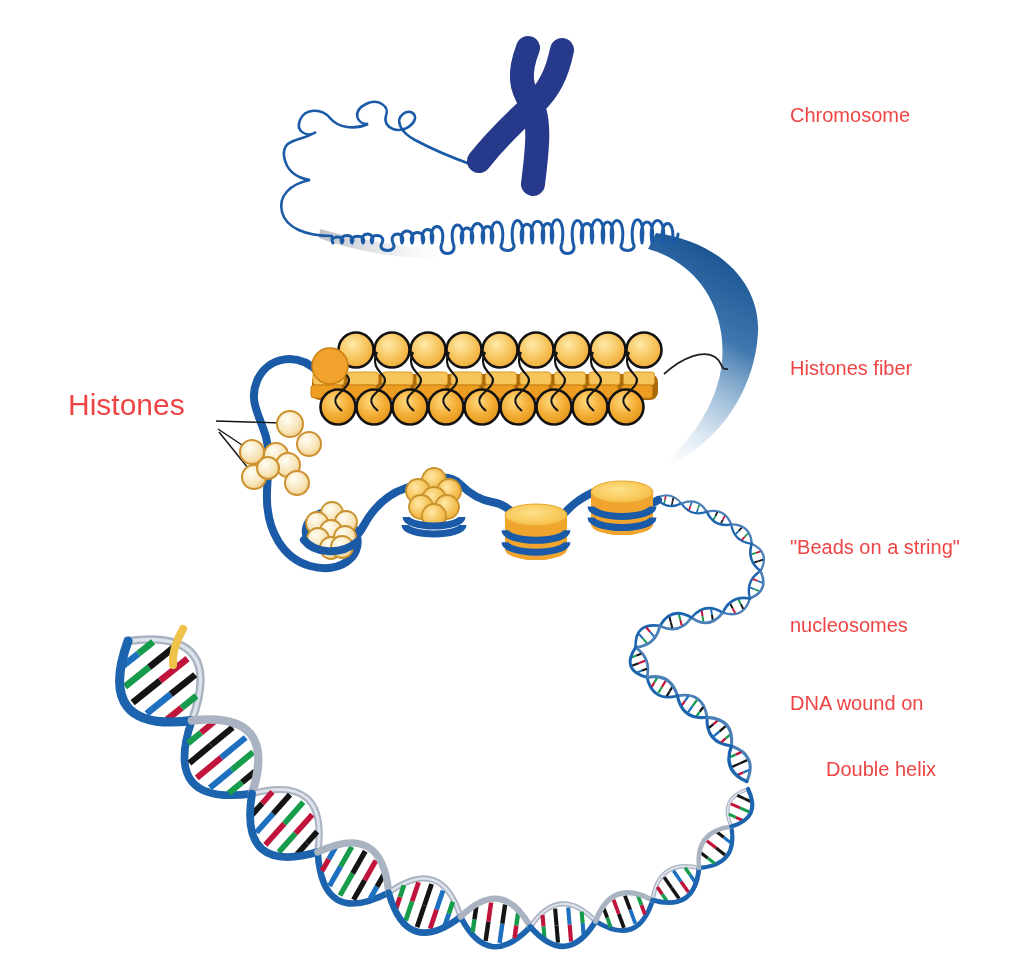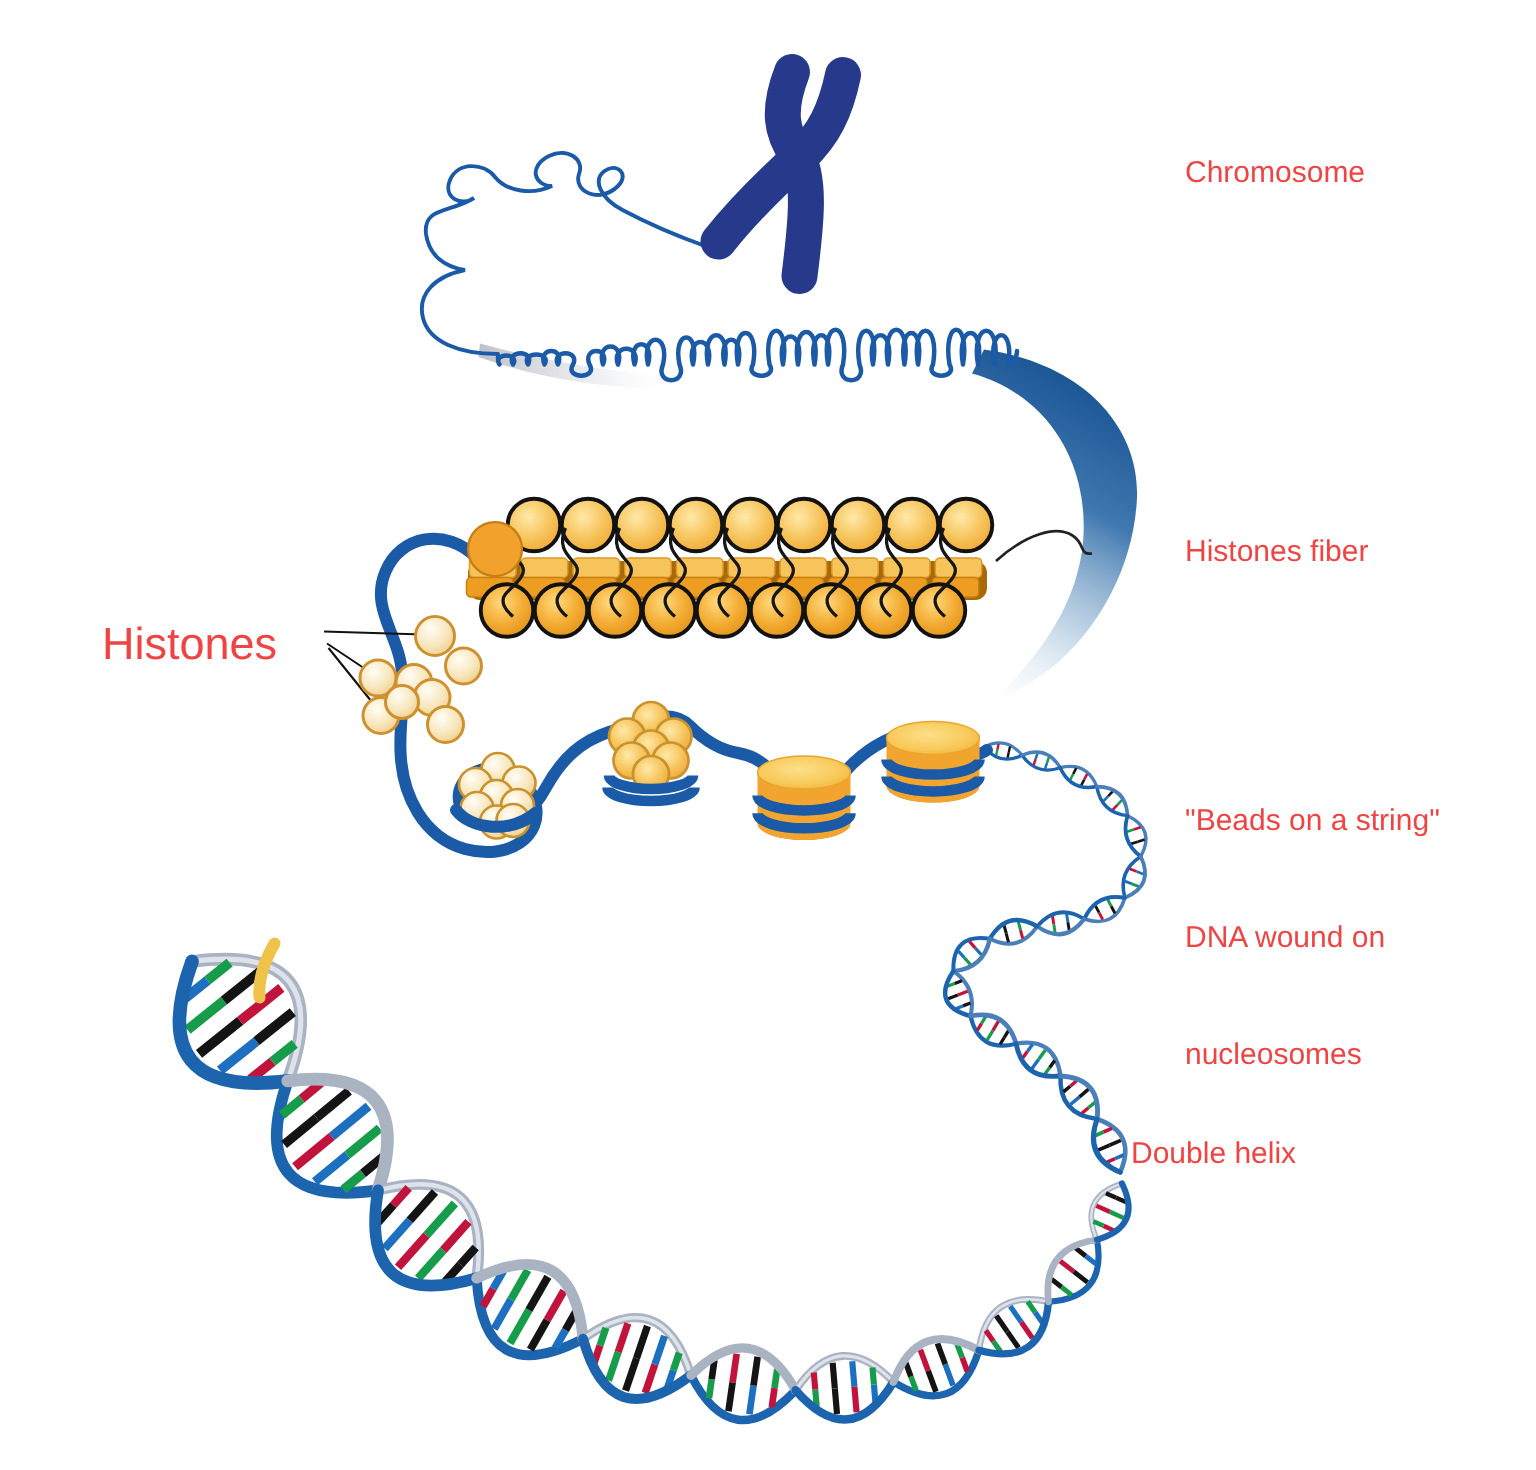--- a/index.html
+++ b/index.html
@@ -375,26 +375,26 @@
         <circle cx="309" cy="444" r="12" fill="url(#gh)" stroke="#CE9130" stroke-width="2"></circle>
         <circle cx="252" cy="452" r="12" fill="url(#gh)" stroke="#CE9130" stroke-width="2"></circle>
         <circle cx="276" cy="455" r="12" fill="url(#gh)" stroke="#CE9130" stroke-width="2"></circle>
         <circle cx="288" cy="465" r="12" fill="url(#gh)" stroke="#CE9130" stroke-width="2"></circle>
         <circle cx="254" cy="477" r="12" fill="url(#gh)" stroke="#CE9130" stroke-width="2"></circle>
         <circle cx="297" cy="483" r="12" fill="url(#gh)" stroke="#CE9130" stroke-width="2"></circle>
         <circle cx="268" cy="468" r="11" fill="url(#gh)" stroke="#CE9130" stroke-width="2"></circle>
       </g>
   </svg>
 
-  <div class="lbl big" style="left:68px;top:388px;margin-top:25px;">Histones</div>
+  <div class="lbl big" style="left:68px;top:388px;">Histones</div>
 
   <div class="lbl" style="left:790px;top:102px;">Chromosome</div>
 
   <div class="lbl" style="left:790px;top:355px;">Histones fiber</div>
 
   <div class="lbl" style="left:790px;top:482px;">
     <div>"Beads on a string"</div>
+    <div>nucleosomes</div>
     <div>DNA wound on</div>
-    <div>nucleosomes</div>
   </div>
 
-  <div class="lbl" style="left:754px;top:756px;text-align:center;">Double helix</div>
+  <div class="lbl" style="left:826px;top:756px;text-align:center;">Double helix</div>
 </div>
 
 </body></html>

